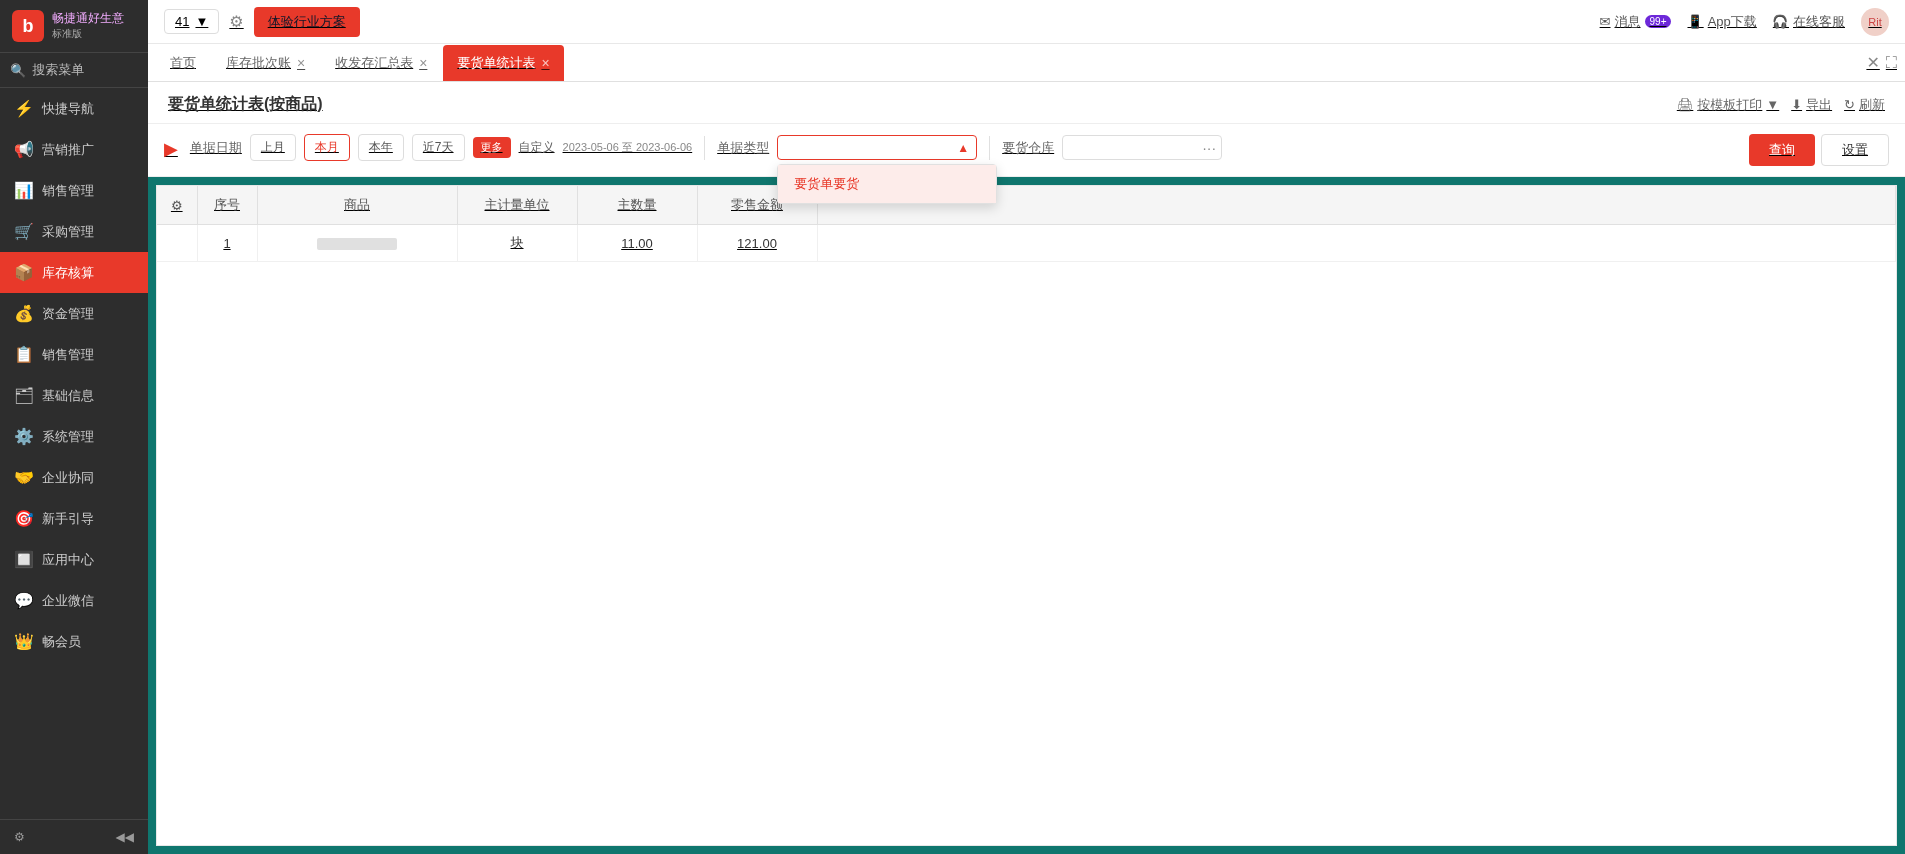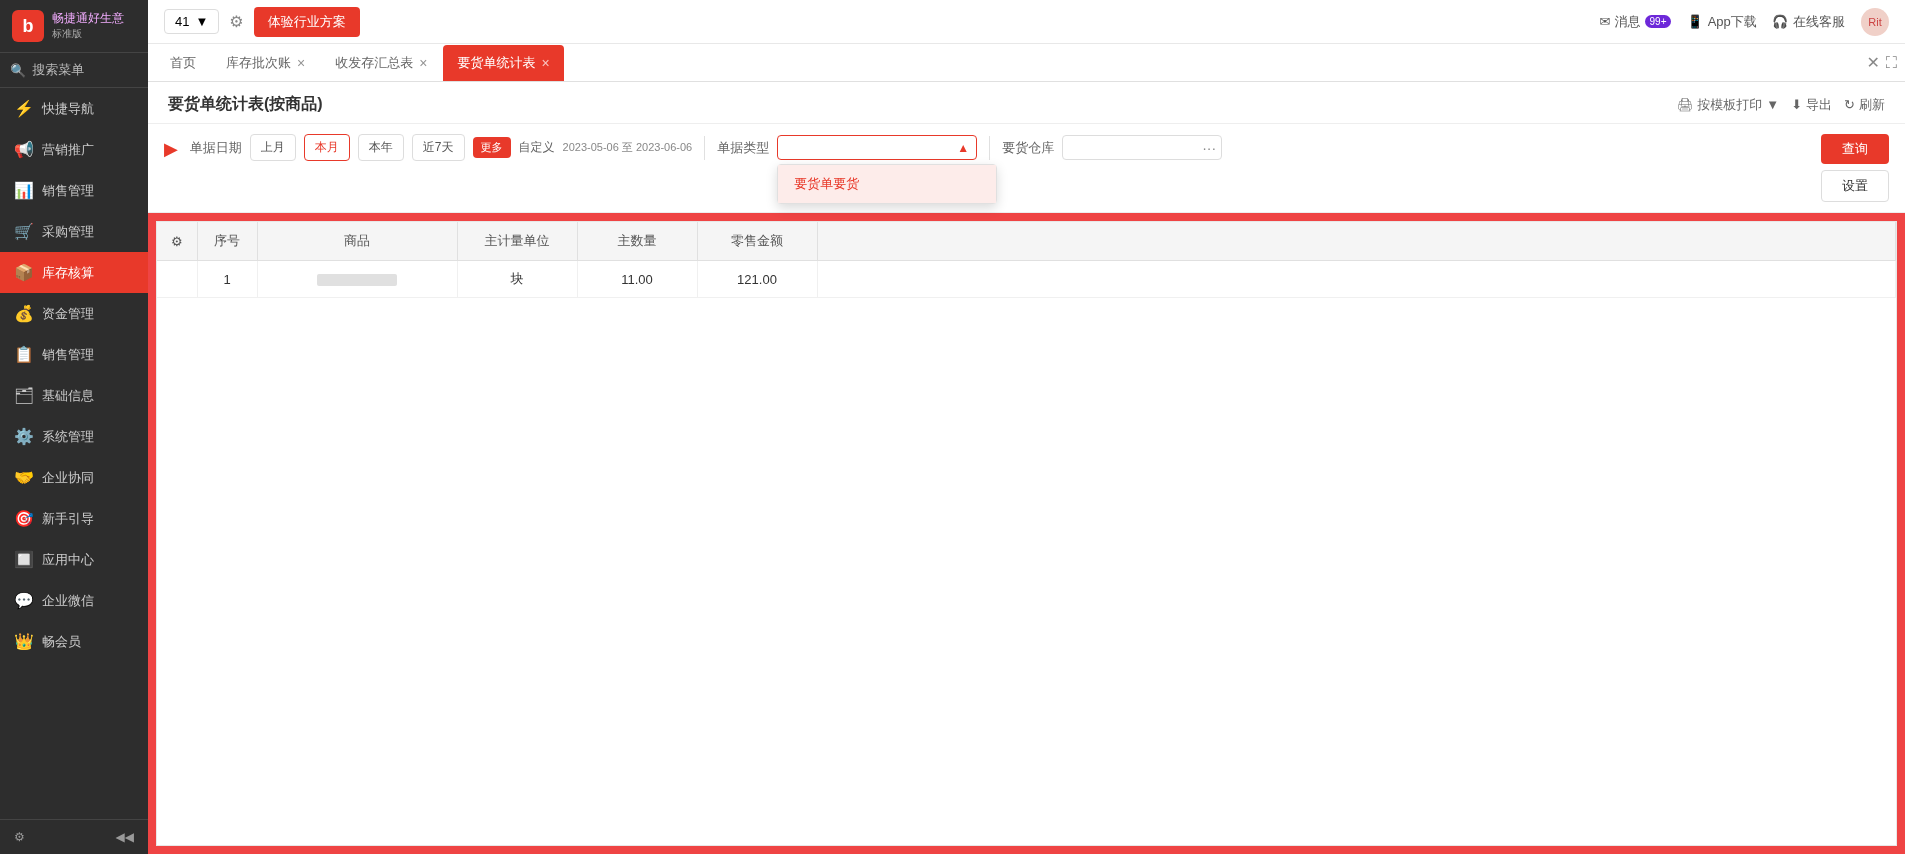--- a/index.html
+++ b/index.html
@@ -51,40 +51,40 @@
 
     .sidebar-footer {
       display: flex; align-items: center; justify-content: space-between;
       padding: 10px 14px; border-top: 1px solid #444; color: #999; font-size: 12px;
     }
     .sidebar-collapse-btn {
       display: flex; align-items: center; gap: 4px; cursor: pointer; color: #999;
     }
 
     
-    .main { flex: 1; display: flex; flex-direction: column; height: 100%; overflow: hidden; }
+    .main { flex: 1; display: flex; flex-direction: column; height: 100%; overflow: hidden; text-decoration: underline; }
 
     
     .top-header {
       background: #fff;
       height: 44px;
       display: flex; align-items: center; justify-content: space-between;
       padding: 0 16px;
       border-bottom: 1px solid #e8e8e8;
       flex-shrink: 0;
     }
     .top-header-left { display: flex; align-items: center; gap: 10px; }
     .store-selector {
       display: flex; align-items: center; gap: 6px;
       border: 1px solid #ddd; border-radius: 4px; padding: 4px 10px;
       font-size: 13px; cursor: pointer;
     }
     .settings-icon { cursor: pointer; color: #888; font-size: 16px; }
     .trial-btn {
-      background: #e8392a; color: #ffffff; border: none;
+      background: #e8392a; color: #0f172a; border: none;
       padding: 6px 14px; border-radius: 4px; font-size: 13px; cursor: pointer;
     }
 
     .top-header-right { display: flex; align-items: center; gap: 16px; font-size: 13px; color: #555; }
     .msg-badge { position: relative; display: inline-flex; align-items: center; gap: 4px; cursor: pointer; }
     .badge { background: #6d28d9; color: #fff; border-radius: 10px; font-size: 10px; padding: 1px 5px; }
     .top-avatar { width: 28px; height: 28px; border-radius: 50%; background: #ddd; }
 
     
     .tabs-bar {
@@ -100,21 +100,21 @@
       display: flex; align-items: center; gap: 6px;
       padding: 6px 14px; font-size: 13px; cursor: pointer;
       border-radius: 4px 4px 0 0; color: #666; height: 36px;
     }
     .tab-item.active { background: #e8392a; color: #fff; }
     .tab-close { font-size: 14px; cursor: pointer; opacity: 0.7; }
     .tab-expand { margin-left: auto; display: flex; align-items: center; gap: 6px; }
     .tab-expand-btn { cursor: pointer; font-size: 16px; color: #888; }
 
     
-    .page-body { flex: 1; overflow: auto; background: #ef4444; display: flex; flex-direction: column; }
+    .page-body { flex: 1; overflow: auto; background: #0f766e; display: flex; flex-direction: column; }
 
     
     .page-header {
       background: #fff;
       padding: 12px 20px 8px;
       display: flex; align-items: center; justify-content: space-between;
       border-bottom: 1px solid #eee;
       flex-shrink: 0;
     }
     .page-title { font-size: 16px; font-weight: bold; color: #333; }
@@ -151,21 +151,21 @@
     }
     .warehouse-more { color: #888; font-size: 14px; cursor: pointer; }
     .query-btn {
       background: #e8392a; color: #fff; border: none;
       padding: 6px 20px; border-radius: 4px; font-size: 13px; cursor: pointer;
     }
     .set-btn {
       background: #fff; color: #333; border: 1px solid #ddd;
       padding: 6px 20px; border-radius: 4px; font-size: 13px; cursor: pointer;
     }
-    .filter-actions { display: flex; flex-direction: column; gap: 6px; margin-left: auto; }
+    .filter-actions { display: flex; flex-direction: row; gap: 6px; margin-left: auto; }
 
     
     .dropdown-menu {
       position: absolute;
       top: 100%;
       left: 0;
       background: #fff;
       border: 1px solid #e0e0e0;
       border-radius: 4px;
       box-shadow: 0 4px 12px rgba(0,0,0,0.15);

